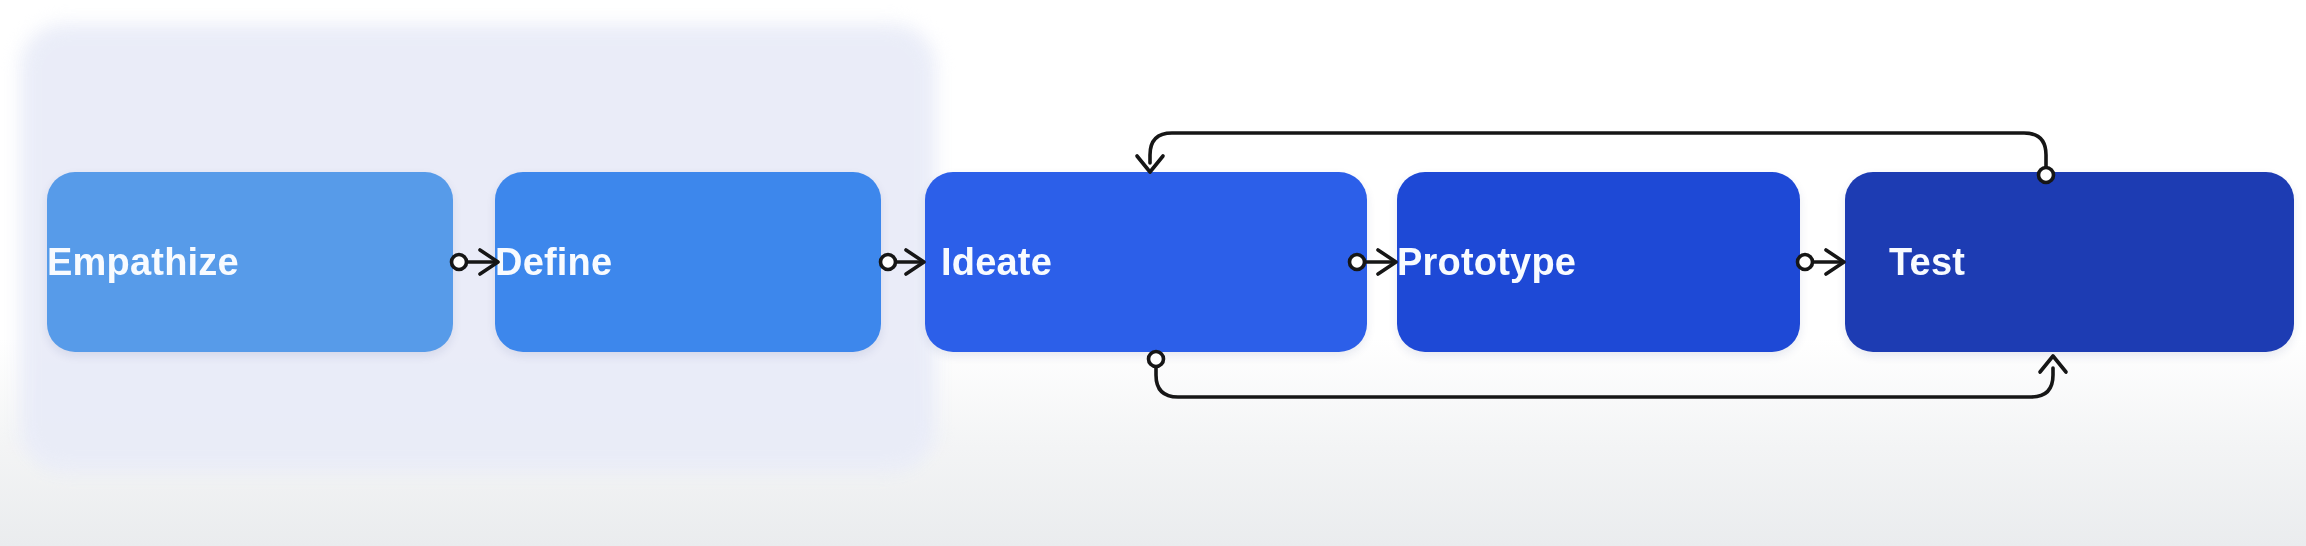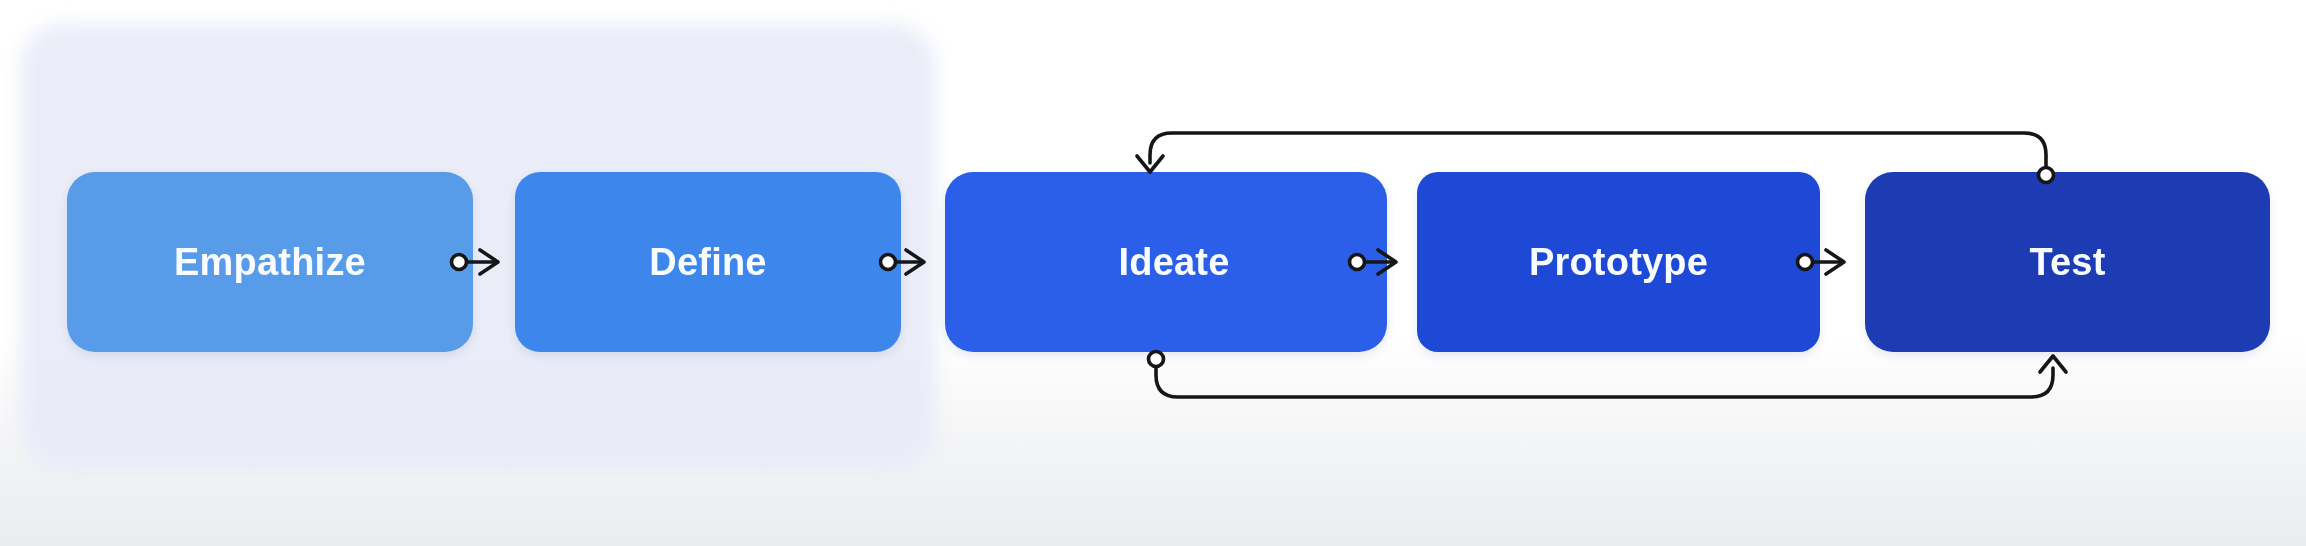--- a/index.html
+++ b/index.html
@@ -20,32 +20,31 @@
     width: 916px; height: 448px;
     border-radius: 44px;
     filter: blur(9px);
     opacity: 0.95;
   }
   
   .stage-box {
     position: absolute;
     top: 172px; height: 180px;
     border-radius: 28px;
-    display: flex; align-items: center; justify-content: center;
+    display: flex; align-items: center; 
     box-shadow: 0 4px 10px rgba(25, 48, 120, 0.10);
-    margin-left: 20px;
   }
   .stage-box .stage-label {
     color: #f8fbff;
     font-size: 38px;
     font-weight: 600;
     letter-spacing: 0.2px;
   }
   .box-empathize { left: 47px;   width: 406px; }
-  .box-define    { left: 495px;  width: 386px; border-radius: 25px; }
+  .box-define    { left: 495px;  width: 386px; }
   .box-ideate    { left: 925px;  width: 426px; padding-left: 16px; }
   .box-prototype { left: 1397px; width: 403px; }
   .box-test      { left: 1845px; width: 405px; }
 
   .wires {
     position: absolute; left: 0; top: 0;
     width: 2306px; height: 546px;
     pointer-events: none;
   }
 </style>
@@ -61,25 +60,25 @@
   </div>
 
   <div class="stage-box box-define" style="background: rgb(61, 135, 236);">
     <span class="stage-label">Define</span>
   </div>
 
   <div class="stage-box box-ideate" style="background: rgb(44, 95, 233);">
     <span class="stage-label">Ideate</span>
   </div>
 
-  <div class="stage-box box-prototype" style="background: rgb(30, 73, 214); border-radius: 21px;">
+  <div class="stage-box box-prototype" style="background: rgb(30, 73, 214);">
     <span class="stage-label">Prototype</span>
   </div>
 
-  <div class="stage-box box-test" style="background: rgb(29, 60, 179);">
+  <div class="stage-box box-test" style="background: rgb(29, 60, 179); padding-left: 44px;">
     <span class="stage-label">Test</span>
   </div>
 
   <svg class="wires" viewBox="0 0 2306 546" xmlns="http://www.w3.org/2000/svg" fill="none" stroke="#161616" stroke-width="3.6" stroke-linecap="round" stroke-linejoin="round">
 
     <g>
       <circle cx="459" cy="262" r="7.5" fill="#ffffff"></circle>
       <line x1="467" y1="262" x2="497" y2="262"></line>
       <polyline points="480,250 498,262 480,274"></polyline>
     </g>

